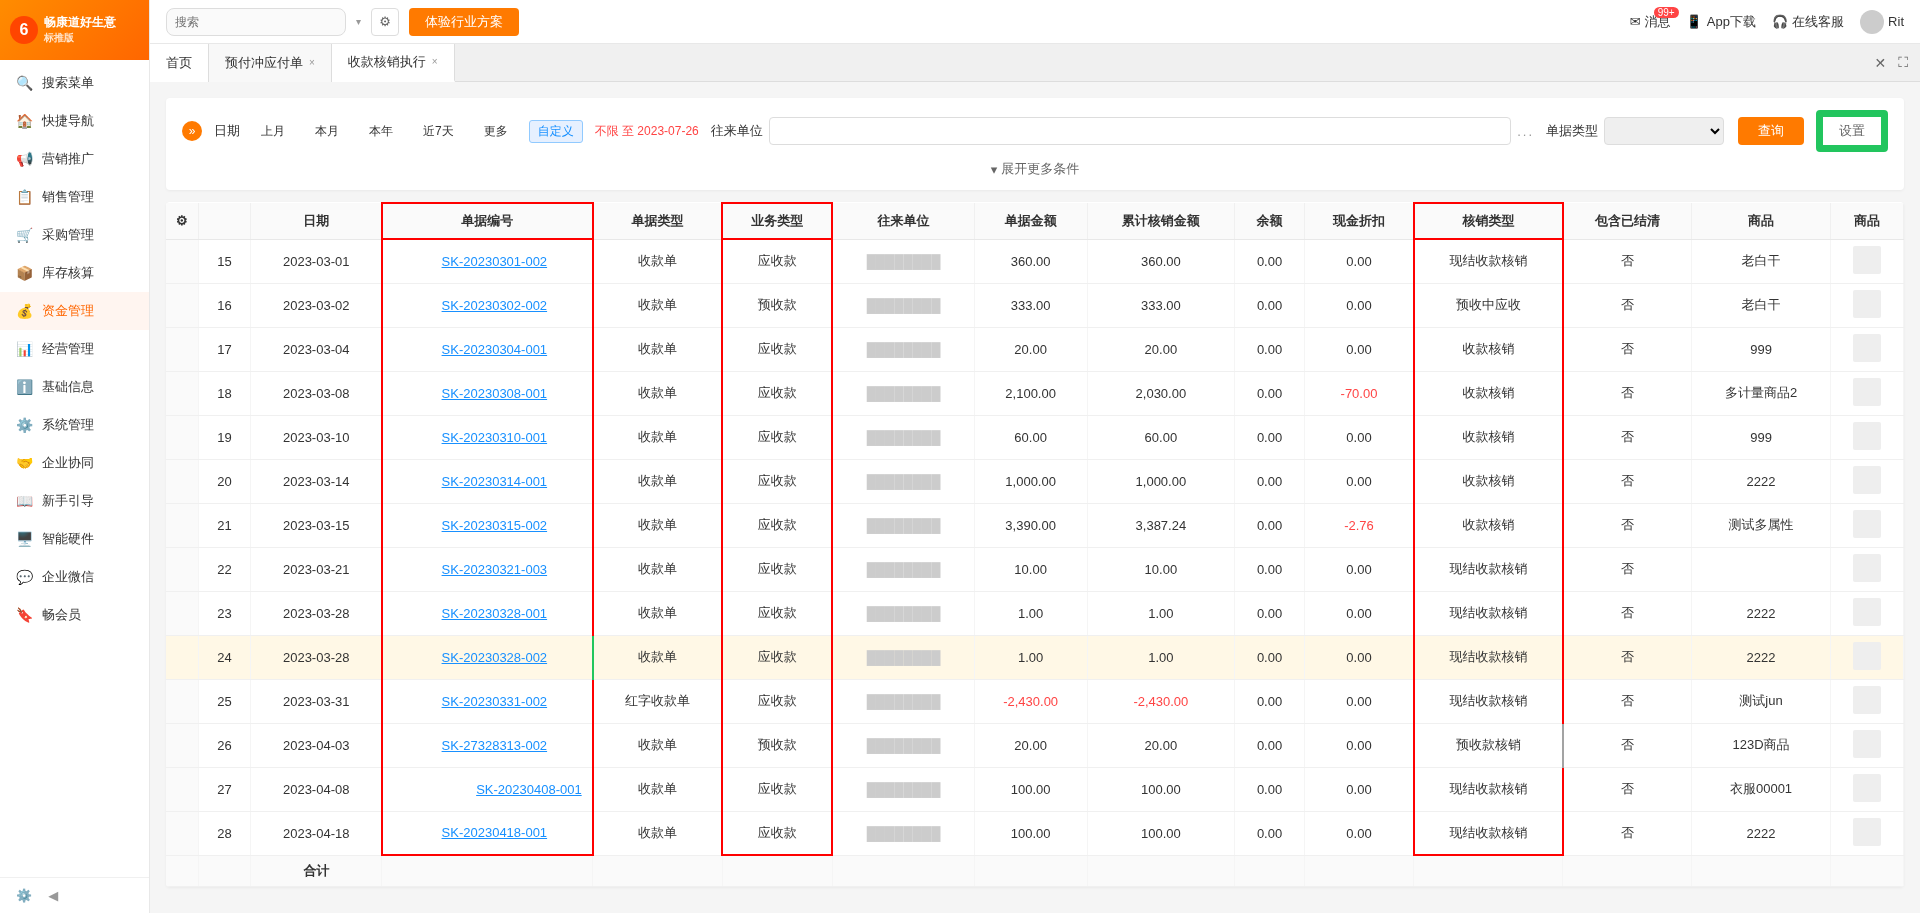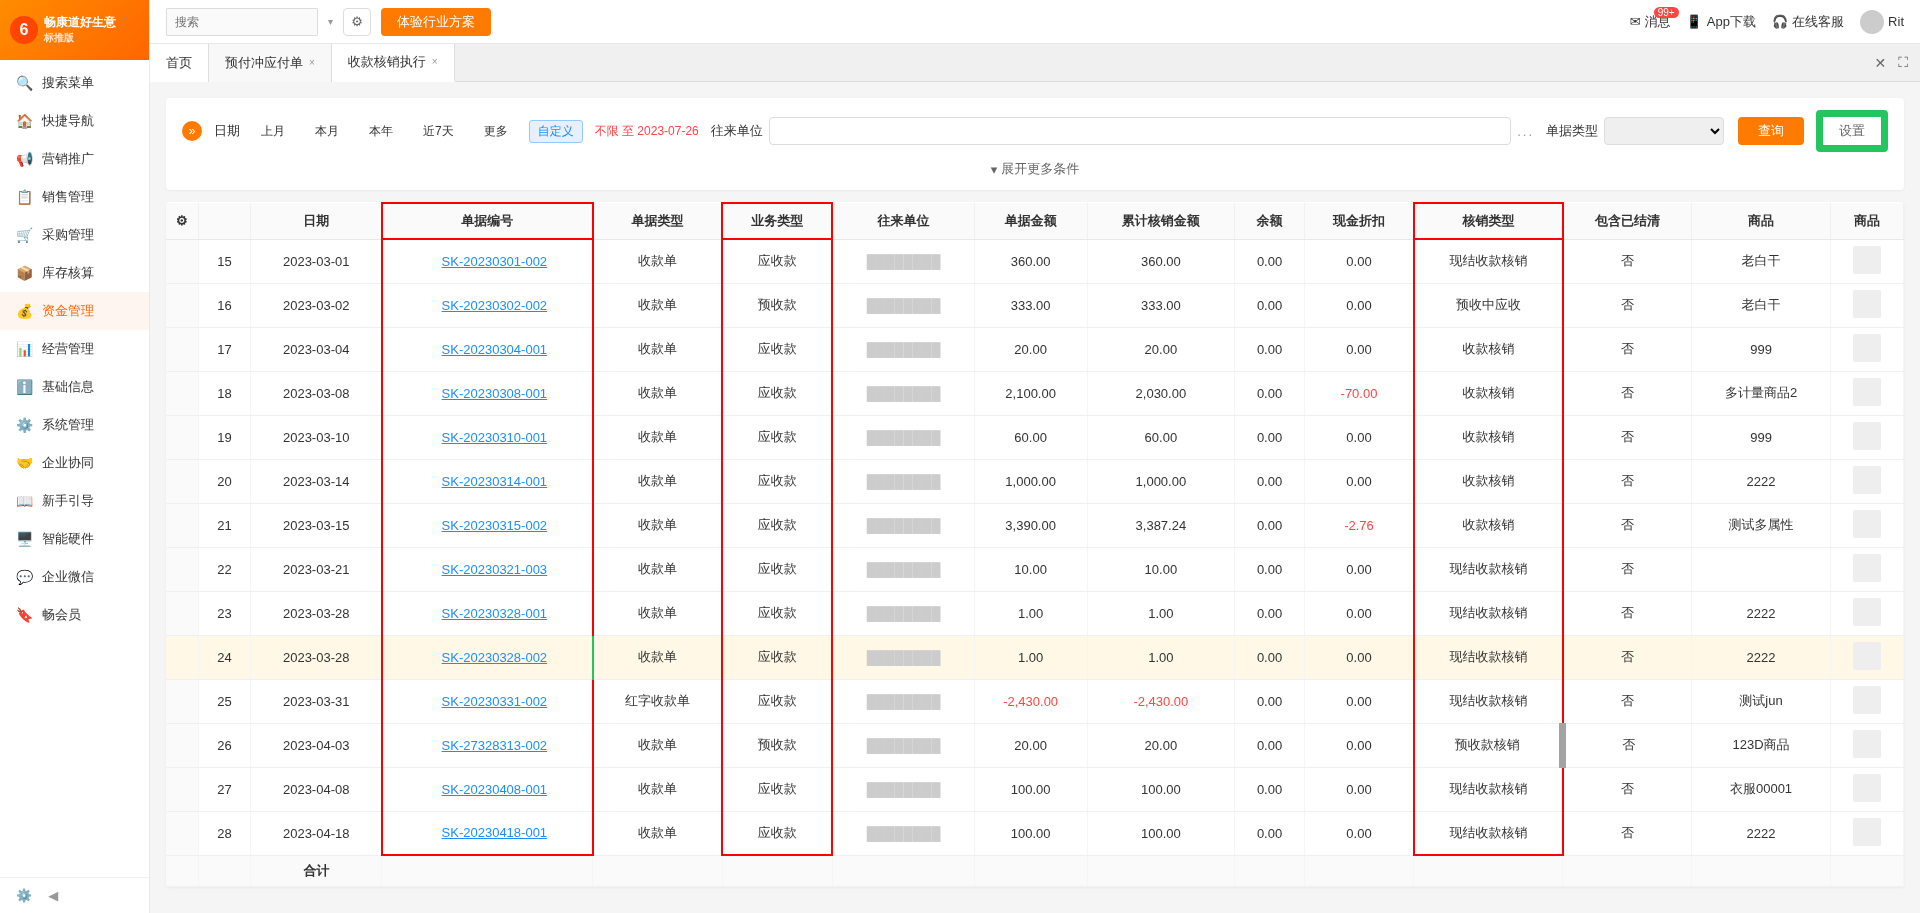--- a/index.html
+++ b/index.html
@@ -58,22 +58,22 @@
       background: #fff;
       border-bottom: 1px solid #e8e8e8;
       padding: 0 16px;
       display: flex;
       align-items: center;
       gap: 10px;
       height: 44px;
       flex-shrink: 0;
     }
     .topbar-input {
-      width: 152px; height: 28px;
-      border: 1px solid #ddd; border-radius: 1px;
+      width: 180px; height: 28px;
+      border: 1px solid #ddd; border-radius: 8px;
       padding: 3px 8px; font-size: 12px; color: #ccc;
       background: #fafafa;
     }
     .topbar-chevron { color: #999; font-size: 10px; }
     .topbar-gear {
       width: 28px; height: 28px; border: 1px solid #ddd; border-radius: 4px;
       display: flex; align-items: center; justify-content: center; cursor: pointer; color: #666;
     }
     .topbar-btn {
       background: #ff7a00; color: #fff; border: none;
@@ -600,30 +600,30 @@
                 <td>26</td>
                 <td>2023-04-03</td>
                 <td class="link" style="border-left: 2px solid red; border-right: 2px solid red;">SK-27328313-002</td>
                 <td>收款单</td>
                 <td style="border-left: 2px solid red; border-right: 2px solid red;">预收款</td>
                 <td style="color: rgb(204, 204, 204);">████████</td>
                 <td>20.00</td>
                 <td>20.00</td>
                 <td>0.00</td>
                 <td>0.00</td>
-                <td style="border-left: 2px solid red; border-right: 7px solid #a3a3a3;">预收款核销</td>
+                <td style="border-left: 2px solid red; border-right: 2px solid #a3a3a3;">预收款核销</td>
                 <td>否</td>
                 <td>123D商品</td>
                 <td><div style="width:28px;height:28px;background:#eee;border-radius:2px;display:inline-block;"></div></td>
               </tr>
               <tr>
                 <td class="gear-cell"></td>
                 <td>27</td>
                 <td>2023-04-08</td>
-                <td class="link" style="border-left: 2px solid red; border-right: 2px solid red;">SK-20230408-001</td>
+                <td class="link" style="border-left: 2px solid red; border-right: 2px solid red; text-align: right;">SK-20230408-001</td>
                 <td>收款单</td>
                 <td style="border-left: 2px solid red; border-right: 2px solid red;">应收款</td>
                 <td style="color: rgb(204, 204, 204);">████████</td>
                 <td>100.00</td>
                 <td>100.00</td>
                 <td>0.00</td>
                 <td>0.00</td>
                 <td style="border-left: 2px solid red; border-right: 2px solid red;">现结收款核销</td>
                 <td>否</td>
                 <td>衣服00001</td>

